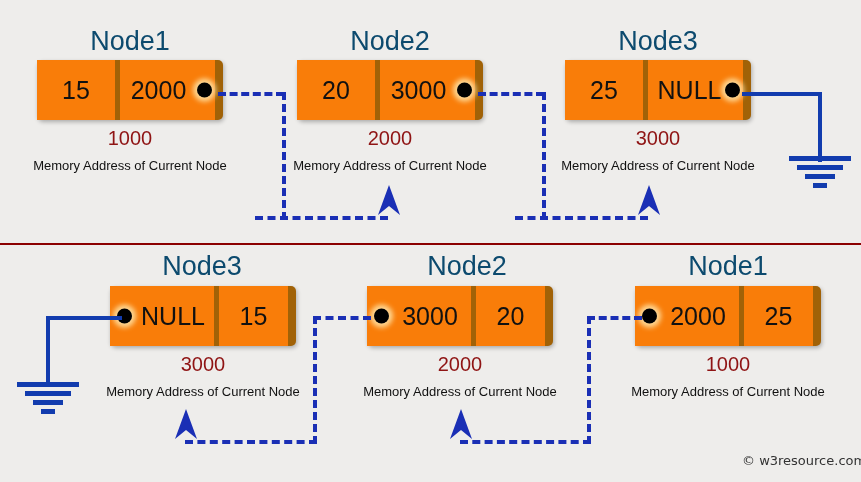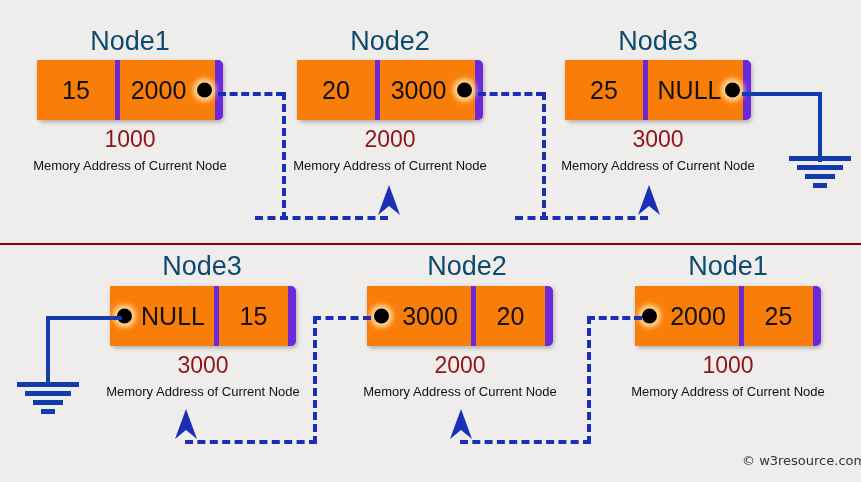--- a/index.html
+++ b/index.html
@@ -22,21 +22,21 @@
     left: 0;
     width: 861px;
     height: 2px;
     background: #8b0000;
   }
 
   
   .node {
     position: absolute;
     display: flex;
-    background: #6d28d9;
+    background: #a16207;
     padding: 0;
     border-radius: 5px;
     box-shadow: 1px 2px 4px rgba(0,0,0,0.28);
     box-sizing: border-box;
   }
   .cell {
     background: #f97d09;
     display: flex;
     align-items: center;
     justify-content: center;
@@ -66,21 +66,21 @@
     position: absolute;
     color: #0c4a6e;
     font-size: 27px;
     text-align: center;
     white-space: nowrap;
     line-height: 1;
   }
   .addr {
     position: absolute;
     color: #8f1414;
-    font-size: 23px;
+    font-size: 20px;
     text-align: center;
     white-space: nowrap;
     line-height: 1;
   }
   .addr-caption {
     position: absolute;
     color: #111111;
     font-size: 13px;
     text-align: center;
     white-space: nowrap;

